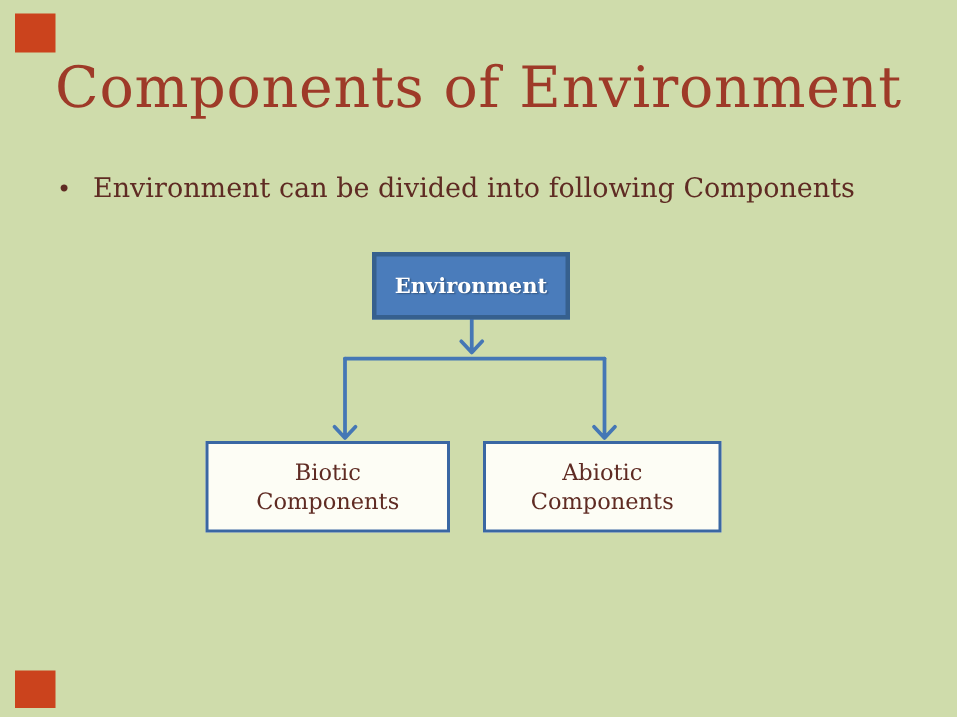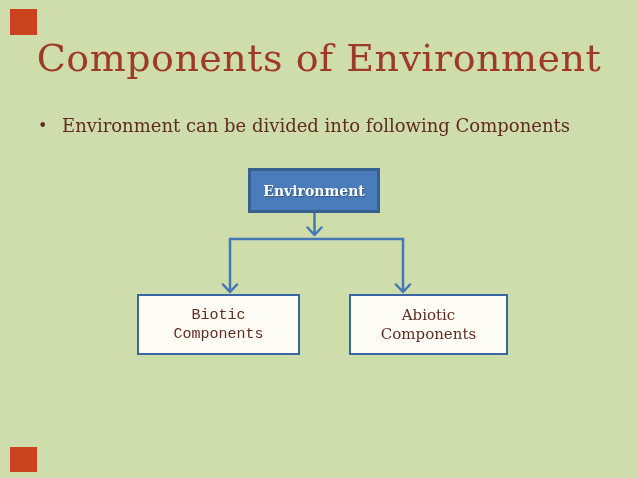--- a/index.html
+++ b/index.html
@@ -97,22 +97,22 @@
     border: 2.5px solid var(--child-border, #3A67A3);
     display: flex;
     flex-direction: column;
     align-items: center;
     justify-content: center;
     text-align: center;
     color: var(--body-text, #5F2B23);
     font-size: 15px;
     line-height: 19px;
   }
-  .child-box.left  { left: 137px; width: 163px; font-family: Liberation Mono, monospace; }
-  .child-box.right { left: 349px; width: 159px; }
+  .child-box.left  { left: 137px; width: 163px; }
+  .child-box.right { left: 322px; width: 159px; }
 </style>
 </head>
 <body>
 
 <div class="slide">
 
   <div class="corner-square top"></div>
   <div class="corner-square bottom"></div>
 
   <h1 class="title">Components of Environment</h1>

